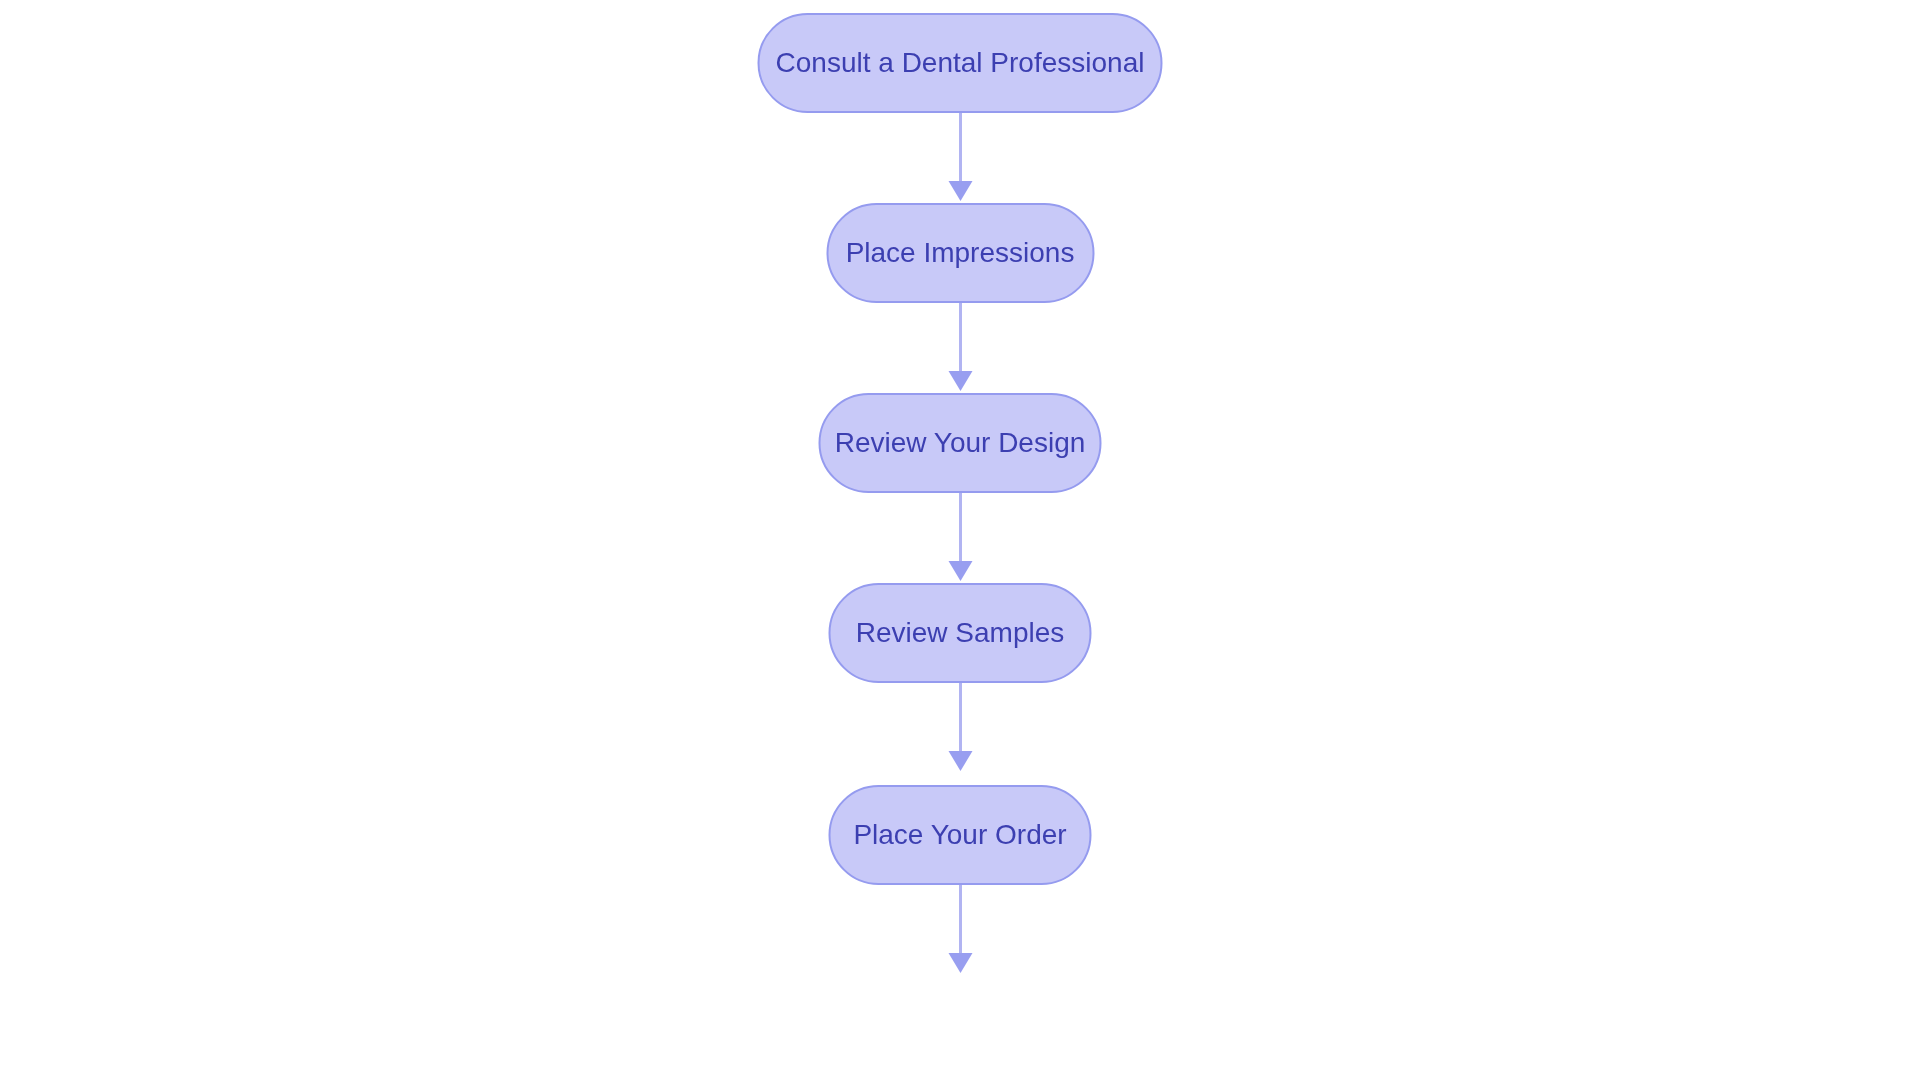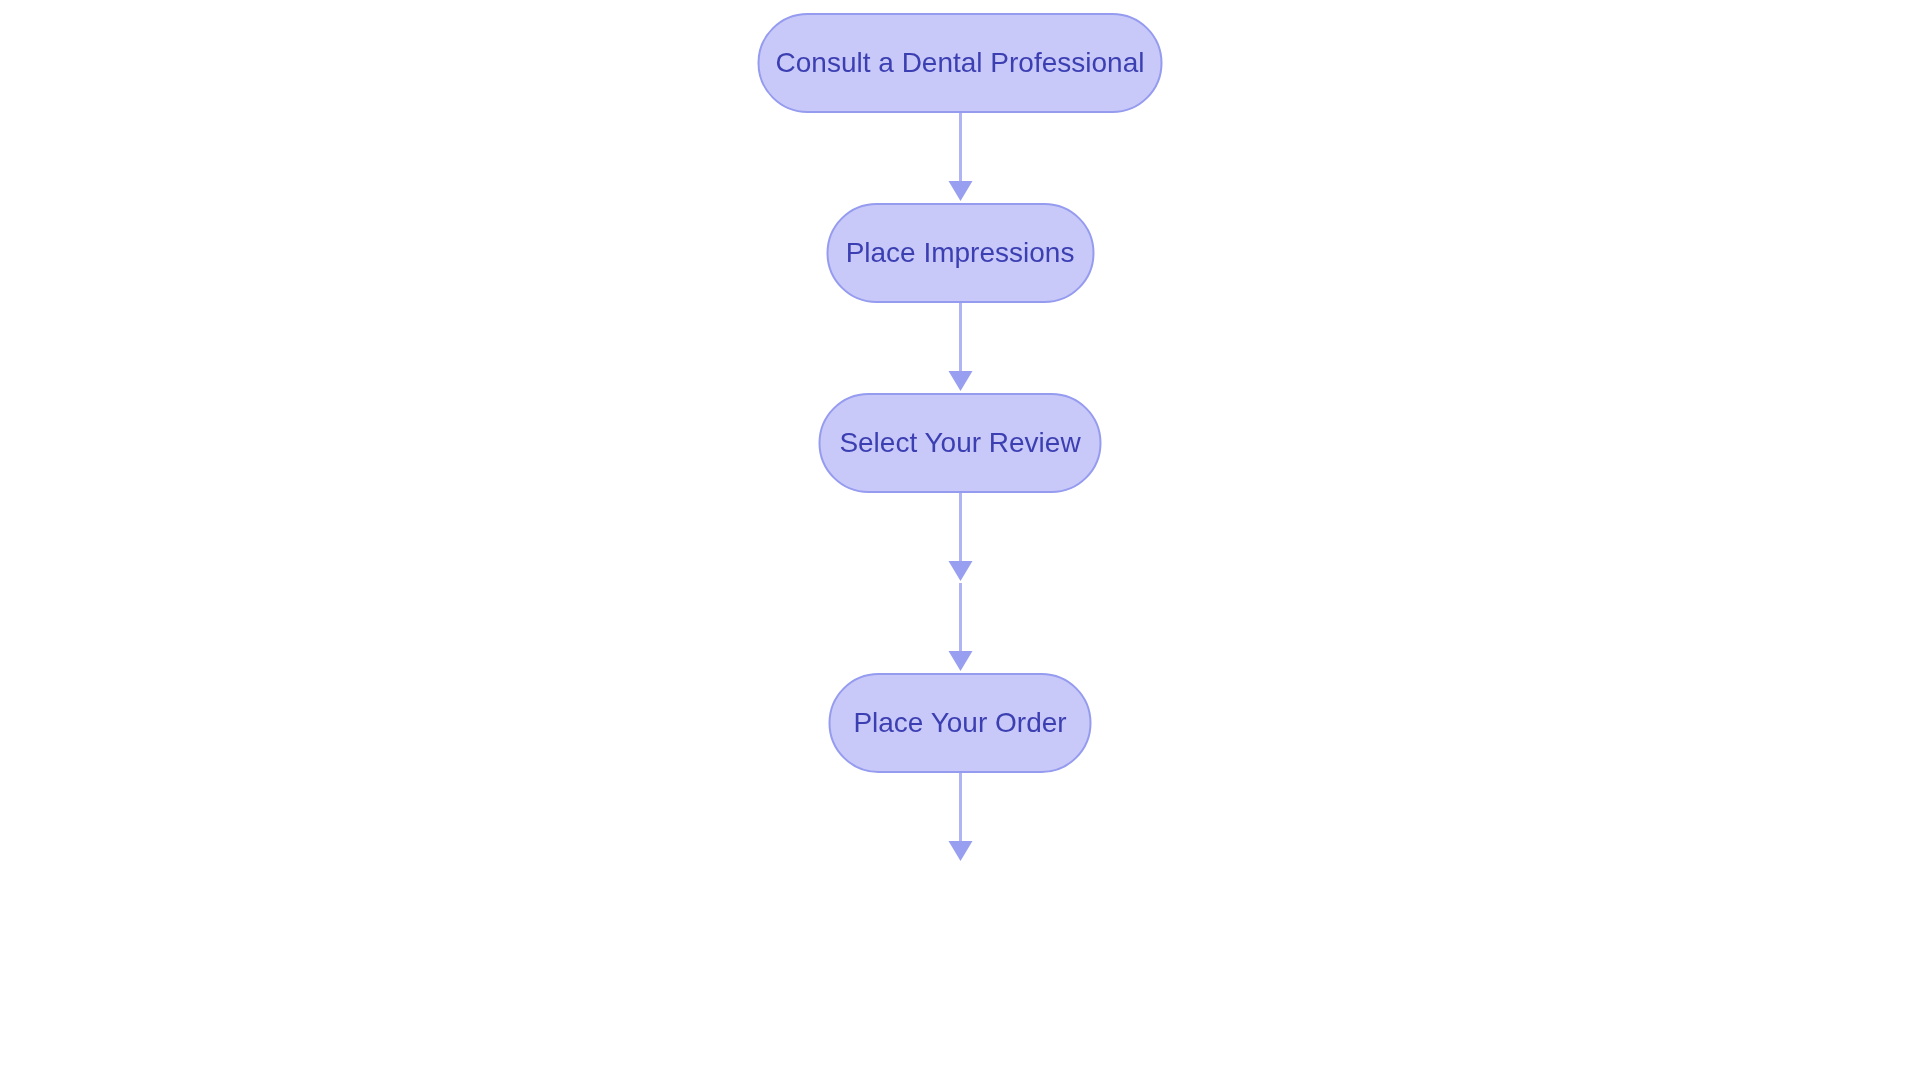--- a/index.html
+++ b/index.html
@@ -37,21 +37,21 @@
     display: flex;
     align-items: center;
     justify-content: center;
     padding: 0 20px;
   }
   
   .n1 { width: 405px; }
   .n2 { width: 268px; }
   .n3 { width: 283px; }
   .n4 { width: 263px; }
-  .n5 { width: 263px; }
+  .n5 { width: 263px; margin-top: 12px; }
   .n6 { width: 345px; }
 
   .connector {
     position: relative;
     width: 26px;
     height: 90px;
     flex: 0 0 auto;
   }
   .connector .stem {
     position: absolute;
@@ -86,27 +86,28 @@
     <span class="head"></span>
   </div>
 
   <div class="flow-node n2">Place Impressions</div>
 
   <div class="connector">
     <span class="stem"></span>
     <span class="head"></span>
   </div>
 
-  <div class="flow-node n3">Select Your Review</div>
+  <div class="flow-node n3">Review Your Design</div>
 
   <div class="connector">
     <span class="stem"></span>
     <span class="head"></span>
   </div>
 
+  <div class="flow-node n4">Review Samples</div>
 
   <div class="connector">
     <span class="stem"></span>
     <span class="head"></span>
   </div>
 
   <div class="flow-node n5">Place Your Order</div>
 
   <div class="connector">
     <span class="stem"></span>

